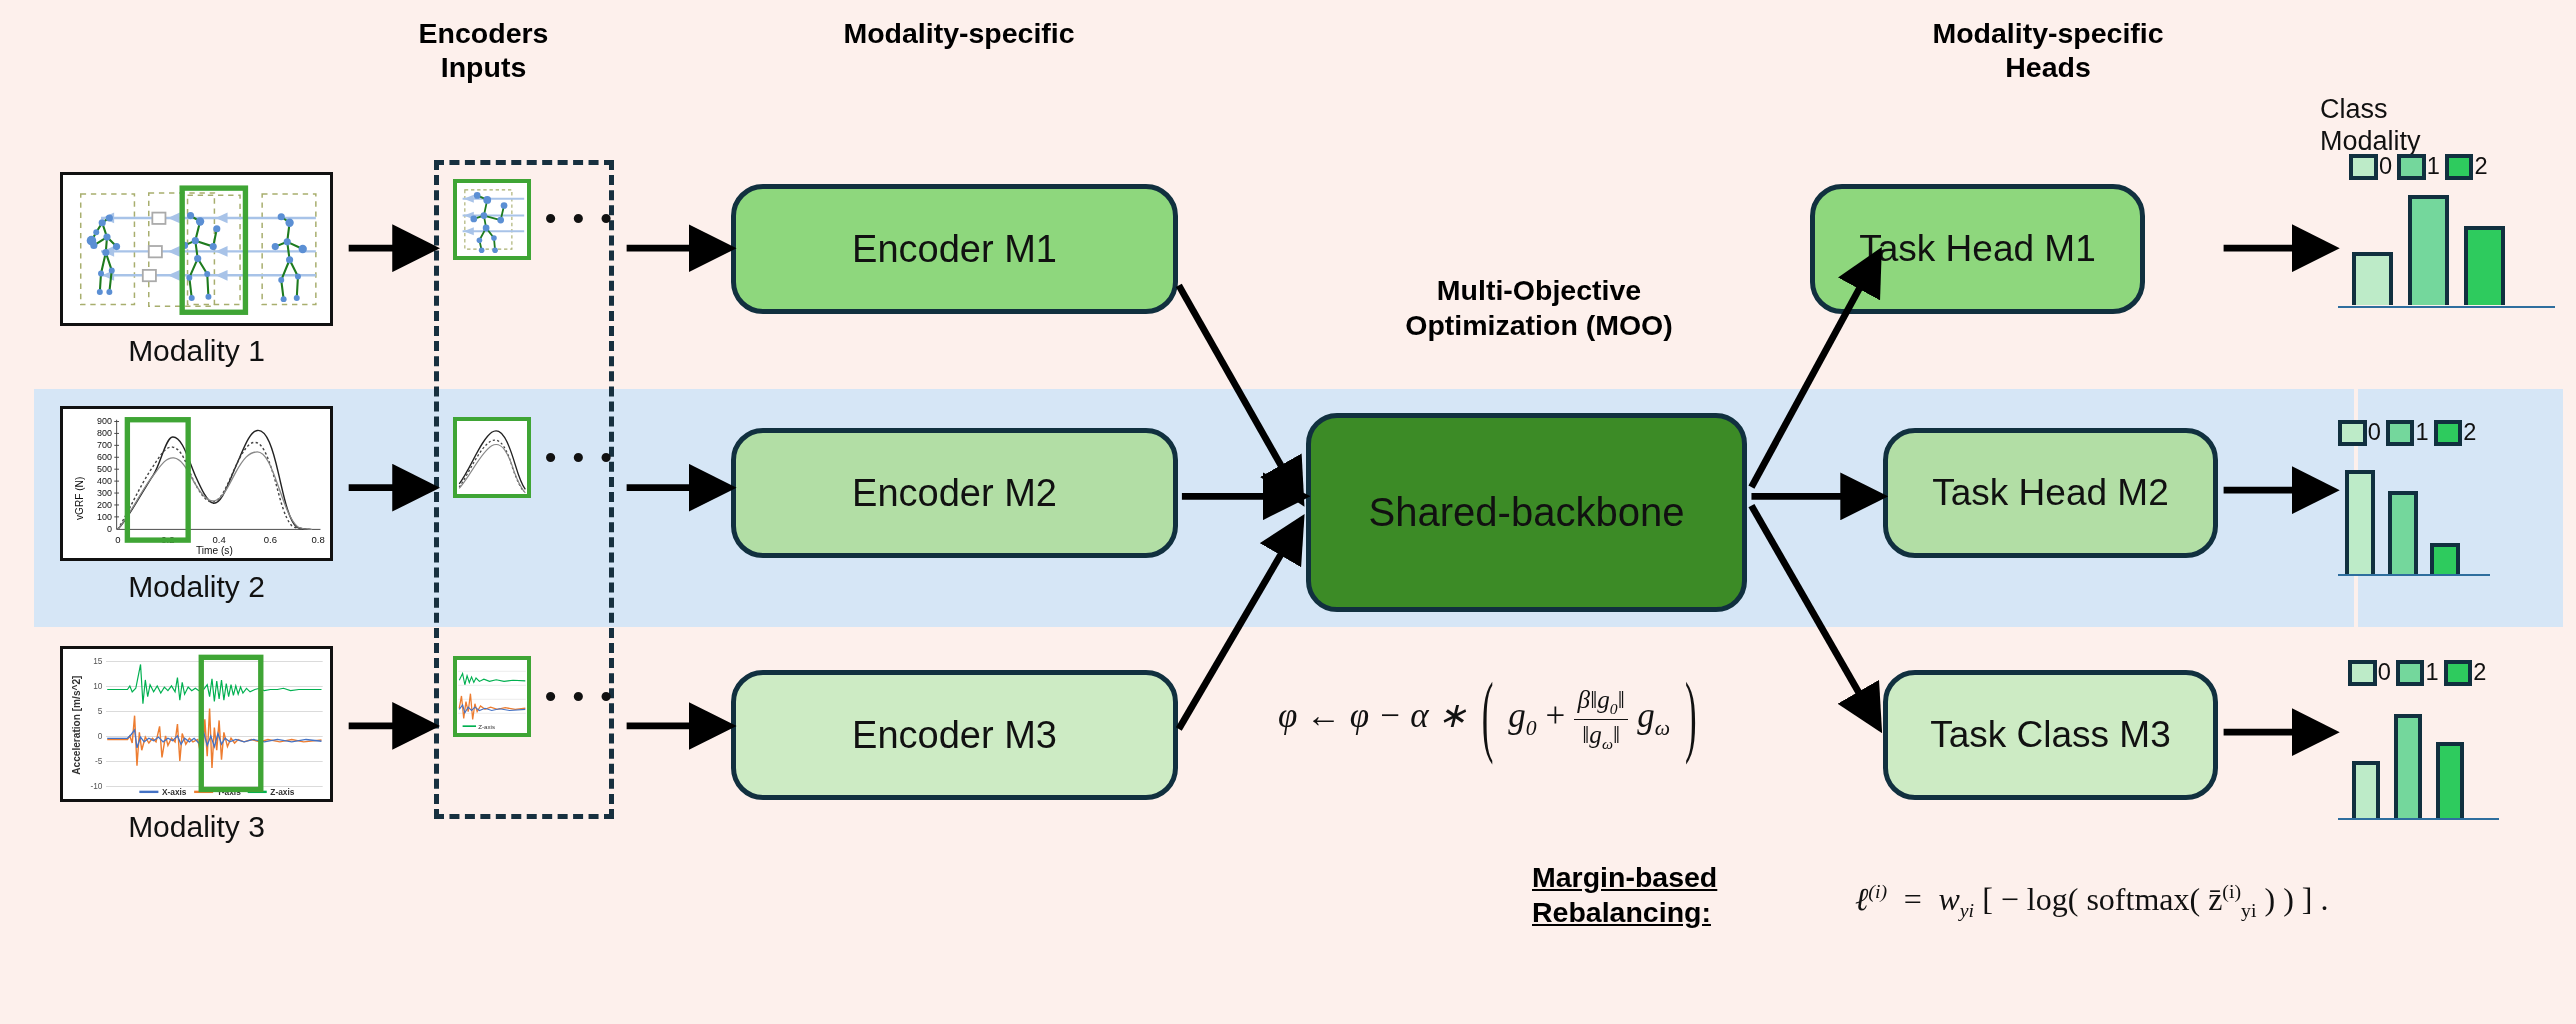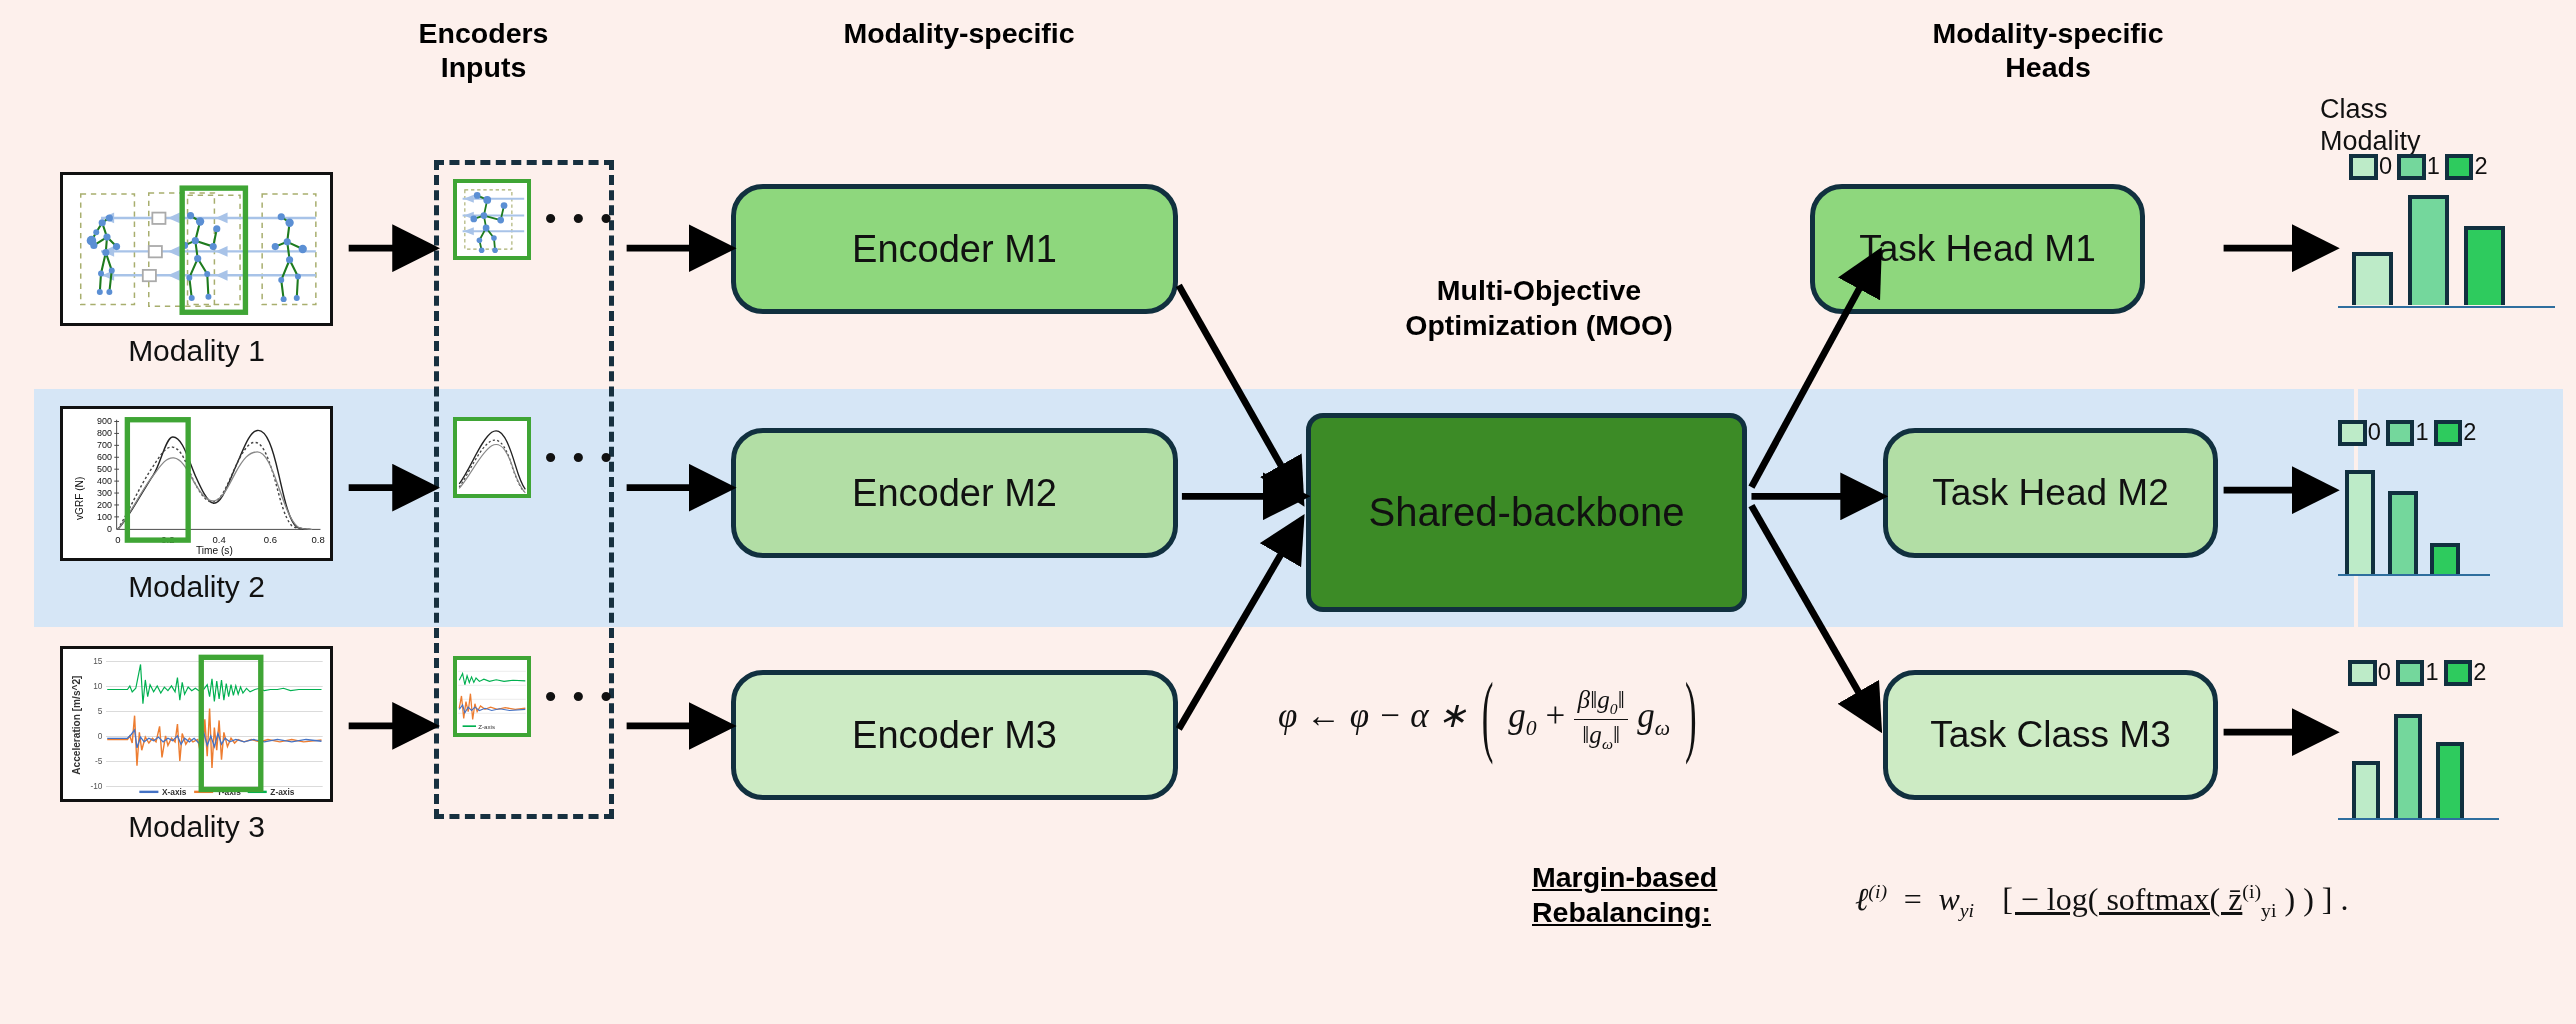--- a/index.html
+++ b/index.html
@@ -15,21 +15,21 @@
 
   .relaxbox{position:absolute;border:5.6px dashed #17303F;box-sizing:border-box;}
   .crop{position:absolute;background:#fff;border:4.3px solid #3FA535;box-sizing:border-box;overflow:hidden;}
   .dots{position:absolute;font-weight:900;color:#111;letter-spacing:.12em;}
 
   .node{position:absolute;box-sizing:border-box;border:5.6px solid #11303F;border-radius:32px;
         display:flex;align-items:center;justify-content:center;color:#111;text-align:center;}
   .enc1{background:#8ED77D;}
   .enc2{background:#B2DEA5;}
   .enc3{background:#CDEBC4;}
-  .backbone{background:#3C8B26;border-radius:17px;}
+  .backbone{background:#3C8B26;border-radius:31px;}
   .head1{background:#8ED77D;}
   .head2{background:#B2DEA5;}
   .head3{background:#CDEBC4;}
 
   .eq{position:absolute;font-family:"Liberation Serif",serif;color:#111;}
   .eq i{font-style:italic;}
   .frac{display:inline-block;vertical-align:middle;text-align:center;line-height:1.12;}
   .frac .num{display:block;border-bottom:1.9px solid #111;padding:0 3.7px 1.2px;}
   .frac .den{display:block;padding:1.2px 3.7px 0;}
   .paren{display:inline-block;transform:scaleY(2.6);font-weight:300;margin:0 6.2px;}
@@ -402,21 +402,21 @@
       </span>
     </span>
     <i><span>g</span><span class="sub">ω</span></i>
     <span class="paren">)</span>
   </div>
 
   <div class="eq" style="left:1855px;top:880px;font-size:32px;white-space:nowrap;">
     <i><span>ℓ</span><span class="sup">(i)</span></i>
     <span style="margin:0 8.7px;">=</span>
     <i><span>w</span><span class="sub">yi</span></i>
-    <span style="margin-left:20px;text-decoration:underline;">[ − log( softmax( z̄</span><span class="sup">(i)</span><span class="sub">yi</span>
+    <span style="margin-left:0;">[ − log( softmax( z̄</span><span class="sup">(i)</span><span class="sub">yi</span>
     <span>) ) ] .</span>
   </div>
 
   <svg class="ov" viewBox="0 0 4152 1652">
     <defs>
       <marker id="ah" viewBox="0 0 12 12" refX="9" refY="6" markerWidth="7" markerHeight="7" orient="auto-start-reverse">
         <path d="M 0 0 L 12 6 L 0 12 z" fill="#000"></path>
       </marker>
     </defs>
     <g stroke="#000" stroke-width="11" fill="none" marker-end="url(#ah)">

